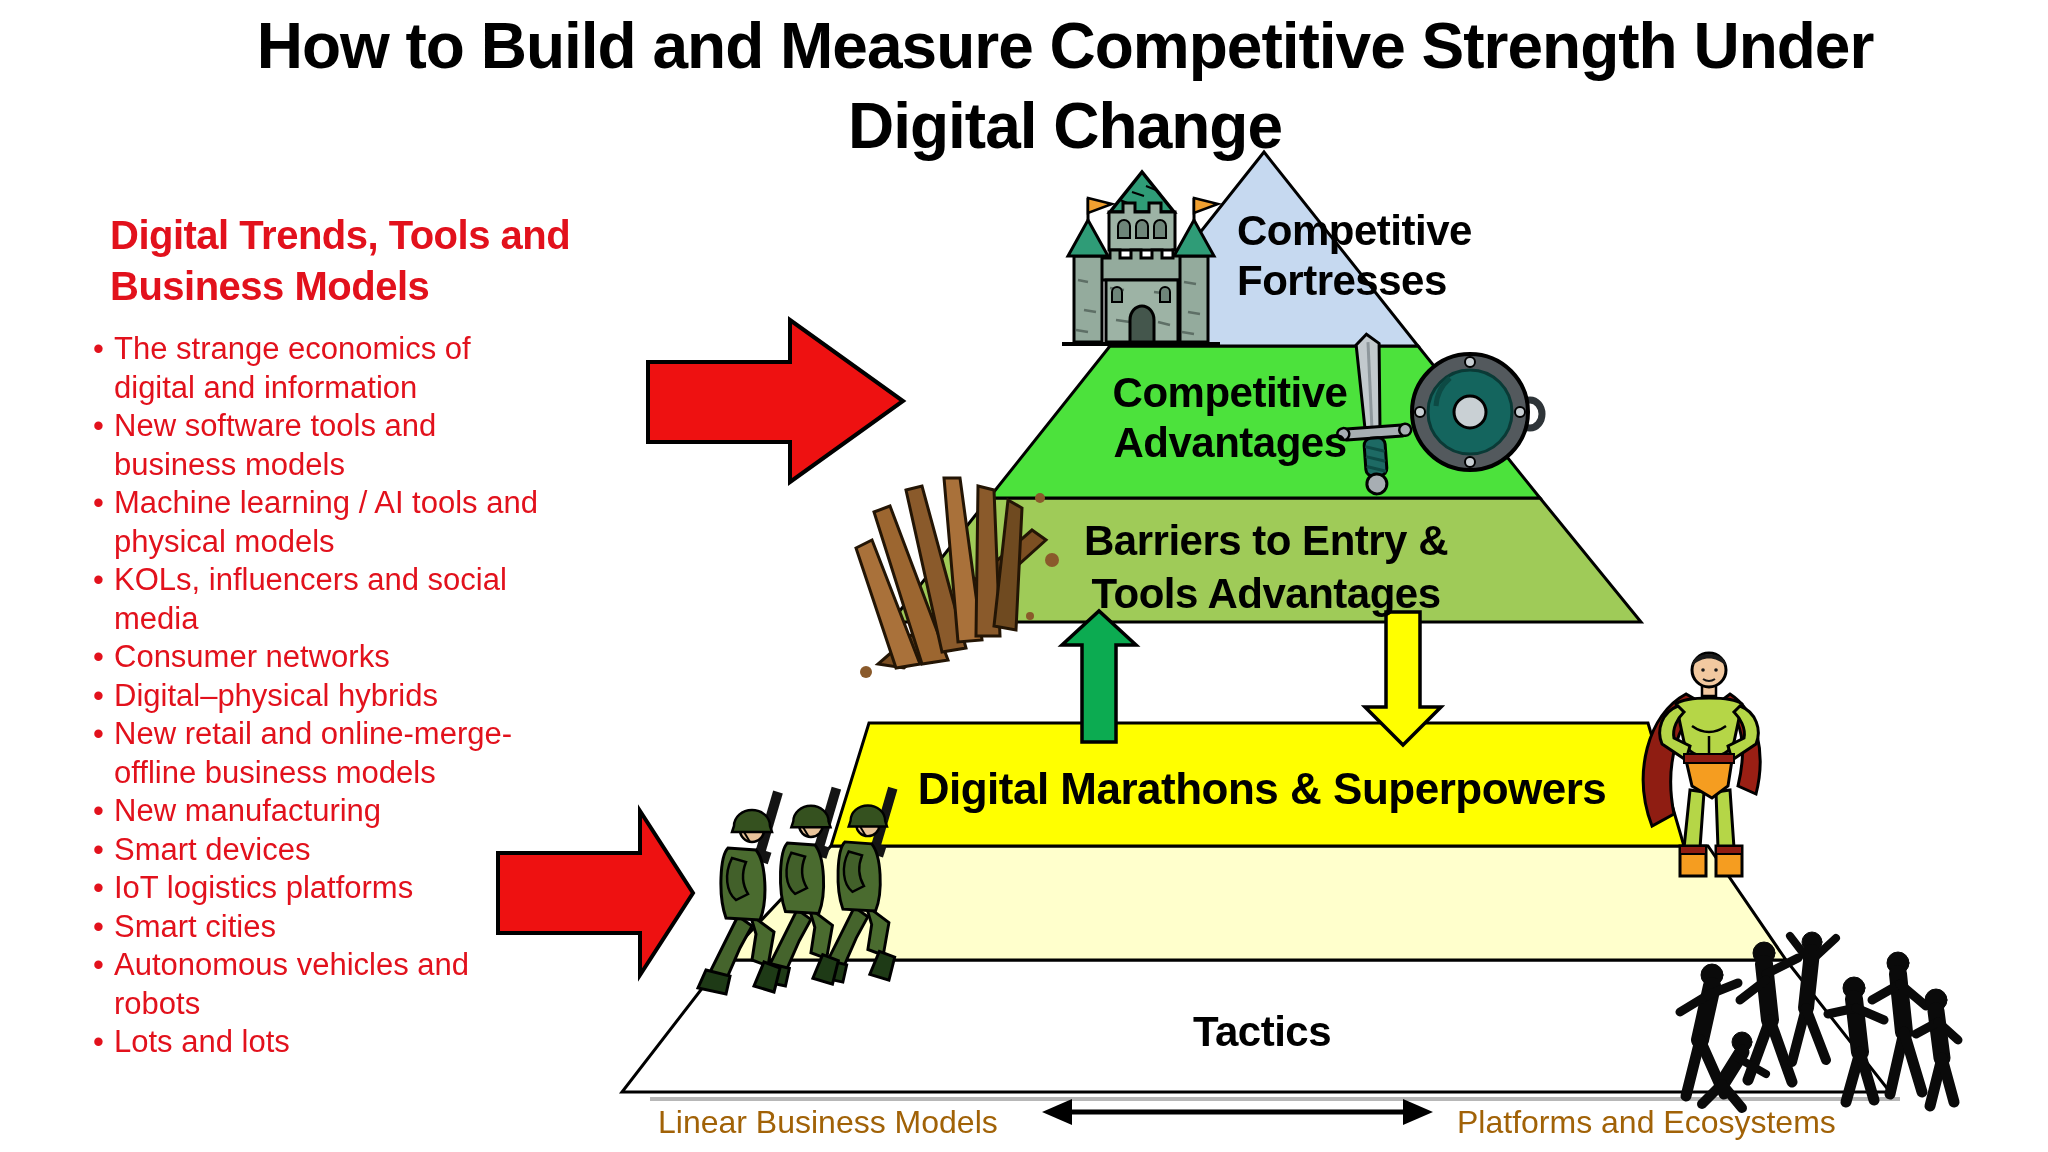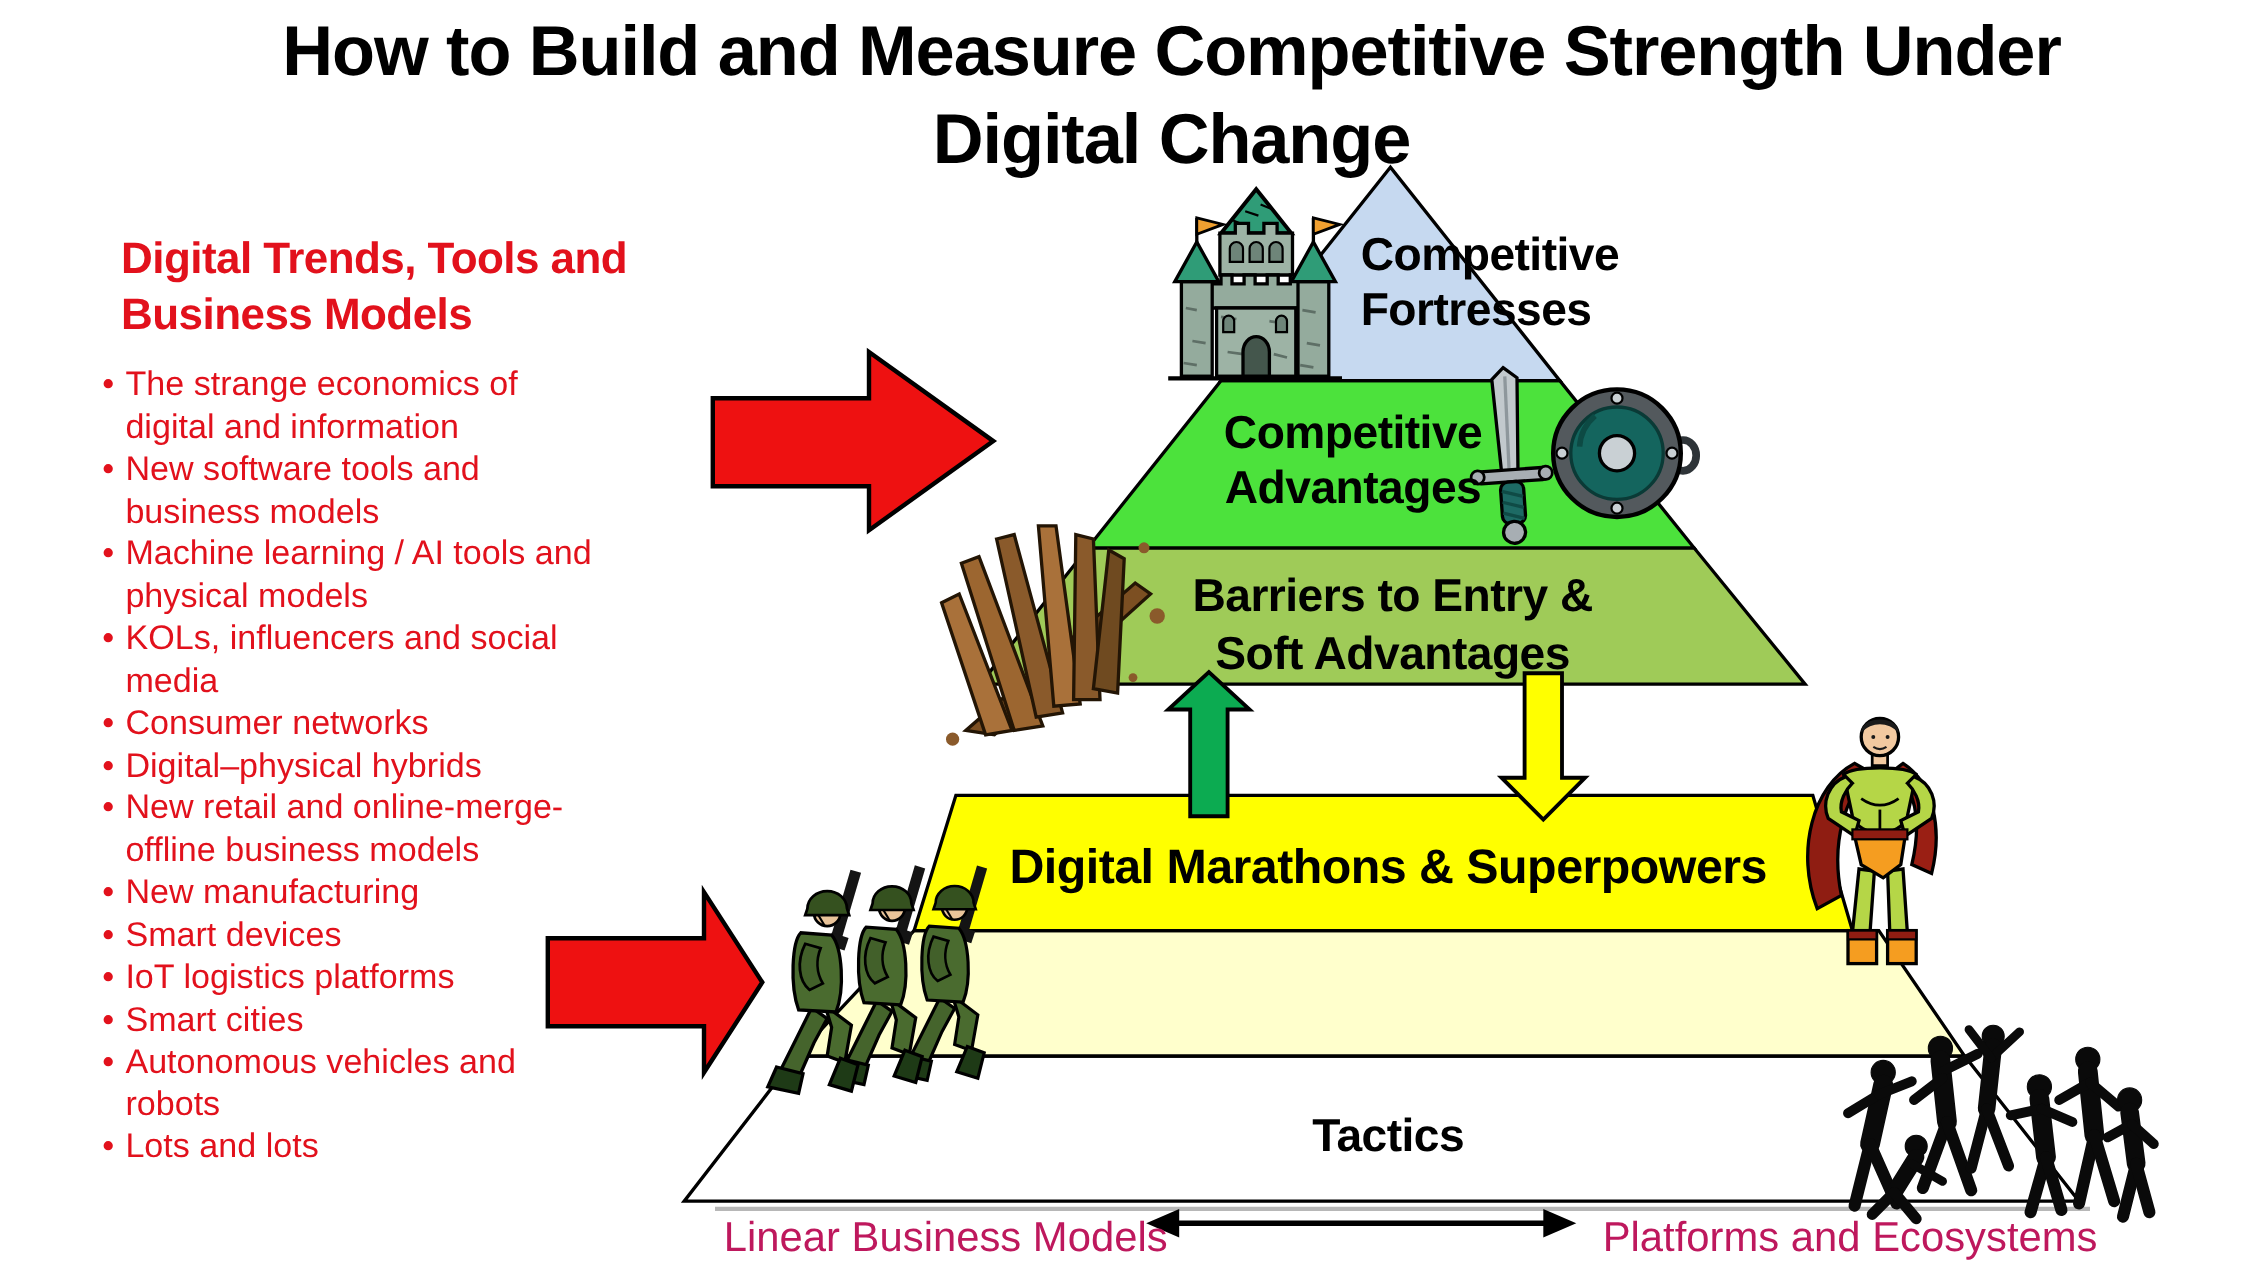--- a/index.html
+++ b/index.html
@@ -17,21 +17,21 @@
   .bullets li{position:relative;padding-left:24px;}
   .bullets li::before{content:"\2022";position:absolute;left:3px;top:0;}
   .layer-label{color:#000;font-weight:700;text-align:center;letter-spacing:-0.5px;}
   .layer-label div{white-space:nowrap;}
   .lbl-fortresses{left:1237px;top:206px;font-size:42px;line-height:50px;text-align:left;}
   .lbl-advantages{left:1230px;top:368px;font-size:42px;line-height:50px;transform:translateX(-50%);}
   .lbl-barriers{left:1266px;top:514px;font-size:42px;line-height:53px;transform:translateX(-50%);}
   .lbl-marathons{left:1262px;top:764px;font-size:44px;transform:translateX(-50%);}
   .lbl-operating{left:1262px;top:882px;font-size:42px;transform:translateX(-50%);}
   .lbl-tactics{left:1262px;top:1008px;font-size:42px;transform:translateX(-50%);}
-  .footer-label{top:1104px;color:#be185d;font-size:38px;white-space:nowrap;}
+  .footer-label{top:1104px;color:#a16207;font-size:32px;white-space:nowrap;}
   .footer-left{left:658px;}
   .footer-right{left:1457px;}
   .website{left:1161px;top:1172px;transform:translateX(-50%);font-size:22px;color:#000;white-space:nowrap;}
   svg.diagram{position:absolute;left:0;top:0;width:2048px;height:1152px;}
 </style>
 </head>
 <body>
 
 <div class="canvas">
 
@@ -255,21 +255,21 @@
   <div class="abs layer-label lbl-fortresses">
     <div>Competitive</div>
     <div>Fortresses</div>
   </div>
   <div class="abs layer-label lbl-advantages">
     <div>Competitive</div>
     <div>Advantages</div>
   </div>
   <div class="abs layer-label lbl-barriers">
     <div>Barriers to Entry &amp;</div>
-    <div>Soft Advantages</div>
+    <div>Tools Advantages</div>
   </div>
   <div class="abs layer-label lbl-marathons">
     <div>Digital Marathons &amp; Superpowers</div>
   </div>
   <div class="abs layer-label lbl-tactics">
     <div>Tactics</div>
   </div>
 
   <div class="abs footer-label footer-left">Linear Business Models</div>
   <div class="abs footer-label footer-right">Platforms and Ecosystems</div>

